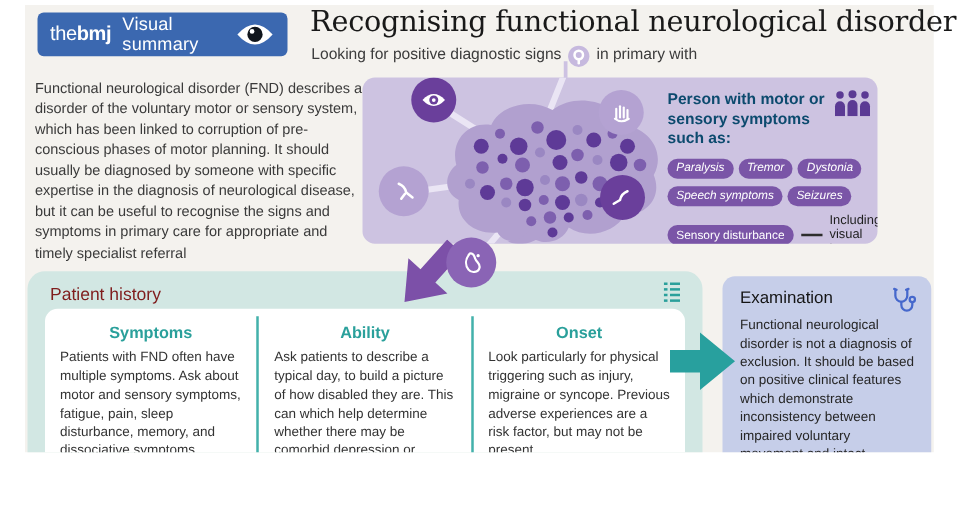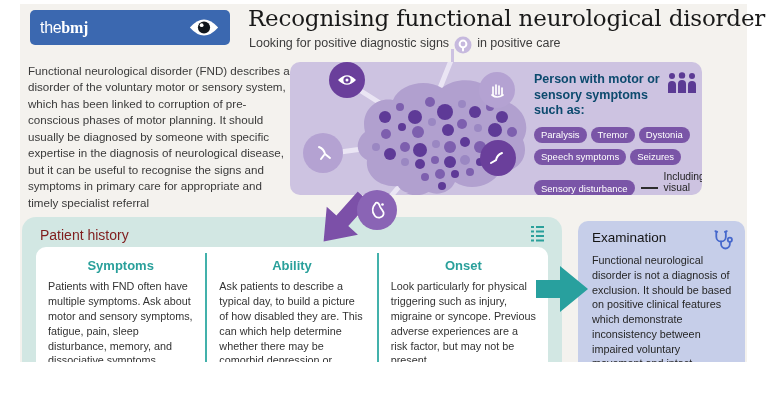--- a/index.html
+++ b/index.html
@@ -4,41 +4,41 @@
 <style>
   * { margin:0; padding:0; box-sizing:border-box; }
   body { background:#fff; font-family:"Liberation Sans", sans-serif; }
   .page { position:relative; width:768px; height:362px; background:#fff; overflow:hidden; }
   .canvas { position:absolute; left:20px; top:4px; width:727px; height:409px; background:#f4f2ee; }
 
   
   .badge { position:absolute; left:30px; top:10px; width:200px; height:35px; background:#3b68b0;
            border-radius:5px; display:flex; align-items:center; padding:0 10px; color:#fff; }
   .badge .the { font-size:16px; font-weight:400; letter-spacing:-0.3px; }
-  .badge .bmj { font-size:16px; font-weight:700; letter-spacing:-0.3px;font-family:Liberation Serif, serif; }
+  .badge .bmj { font-size:16px; font-weight:700; letter-spacing:-0.3px; }
   .badge .vs  { font-size:14.5px; margin-left:9px; letter-spacing:0.2px; }
   .badge .eye { margin-left:auto; display:flex; }
   .title { position:absolute; left:248px; top:5px; font-family:"DejaVu Serif", serif;
            font-size:23px; color:#191919; letter-spacing:-0.2px; }
   .subtitle { position:absolute; left:249px; top:36px; display:flex; align-items:flex-start; gap:5px;
               font-size:12.5px; color:#3c3c3c; }
   .stem { position:absolute; left:451px; top:49px; width:3px; height:15px; background:#cdc2e2; }
 
   .intro { position:absolute; left:28px; top:63px; width:262px; font-size:11.6px; line-height:1.42; color:#3a3a3a; }
 
   
   .purple-box { position:absolute; left:290px; top:62px; width:412px; height:133px;
                 background:#cdc3e1; border-radius:10px; overflow:hidden; }
   .icon-circle { position:absolute; border-radius:50%; display:flex; align-items:center; justify-content:center; }
   .ic-dark { background:#6a3f9b; }
   .ic-light { background:#b4a2d2; }
   .sym-panel { position:absolute; left:244px; top:10px; width:164px; }
   .sym-head-row { display:flex; align-items:flex-start; }
   .sym-heading { font-size:12.5px; font-weight:700; color:#0c4a6e; line-height:1.25; width:128px; }
-  .pills { display:flex; flex-wrap:wrap; gap:6px 4px; margin-top:8px; }
+  .pills { display:flex; flex-wrap:wrap; gap:6px 4px; margin-top:8px;font-style:italic; }
   .pill { background:#7a55a7; color:#fff; font-size:9.5px; padding:2.5px 7px; border-radius:999px; white-space:nowrap; }
   .pill-row3 { display:flex; align-items:center; gap:4px; margin-top:6px; }
   .dash { width:17px; height:2.5px; background:#2d2d2d; flex:none; margin:0 2px; }
   .tag-note { font-size:10.3px; color:#1e1e1e; line-height:1.12; width:56px; }
 
   .foot-circle { position:absolute; left:357px; top:190px; width:40px; height:40px; border-radius:50%;
                  background:#8a64b5; display:flex; align-items:center; justify-content:center; z-index:5; }
   .purple-arrow { position:absolute; left:312px; top:197px; width:62px; height:46px;
                   transform:rotate(132deg); z-index:4; }
 
@@ -70,41 +70,42 @@
 </style>
 </head>
 <body>
 
 <div class="page">
   <div class="canvas"></div>
 
   <div class="badge">
     <span class="the">the</span>
     <span class="bmj">bmj</span>
+    <span class="vs">Visual summary</span>
     <span class="eye">
       <svg width="32" height="21" viewBox="0 0 34 22">
         <path d="M2 11 Q17 -6 32 11 Q17 28 2 11 Z" fill="#ffffff"></path>
         <circle cx="17" cy="11" r="6.5" fill="#10151c"></circle>
         <circle cx="14.5" cy="8.5" r="2" fill="#ffffff"></circle>
       </svg>
     </span>
   </div>
 
   <div class="title">Recognising functional neurological disorder</div>
 
   <div class="subtitle">
     <span>Looking for positive diagnostic signs</span>
     <span style="display:flex;">
       <svg width="18" height="18" viewBox="0 0 18 18">
         <circle cx="9" cy="9" r="8.5" fill="#c6b9de"></circle>
         <circle cx="9" cy="8" r="3.4" fill="none" stroke="#ffffff" stroke-width="2"></circle>
         <line x1="9" y1="11.5" x2="9" y2="14.5" stroke="#ffffff" stroke-width="2" stroke-linecap="round"></line>
       </svg>
     </span>
-    <span>in positive care</span>
+    <span>in primary with</span>
   </div>
   <div class="stem"></div>
 
   <div class="intro">Functional neurological disorder (FND) describes a disorder of the voluntary motor or sensory system, which has been linked to corruption of pre-conscious phases of motor planning. It should usually be diagnosed by someone with specific expertise in the diagnosis of neurological disease, but it can be useful to recognise the signs and symptoms in primary care for appropriate and timely specialist referral</div>
 
   <div class="purple-box">
     <svg width="412" height="133" viewBox="0 0 412 133" style="position:absolute;left:0;top:0;">
       <g stroke="#eae5f4" stroke-width="5" stroke-linecap="round">
         <line x1="120" y1="60" x2="60" y2="22"></line>
         <line x1="142" y1="46" x2="162" y2="-4"></line>

